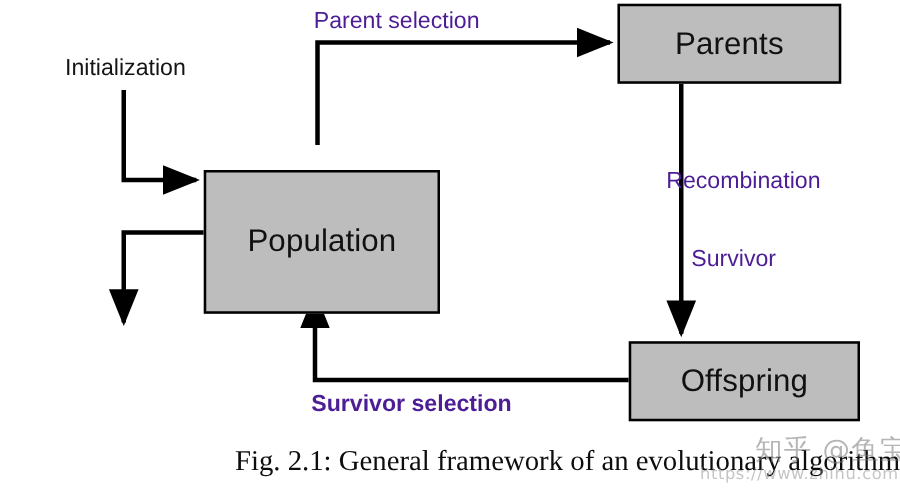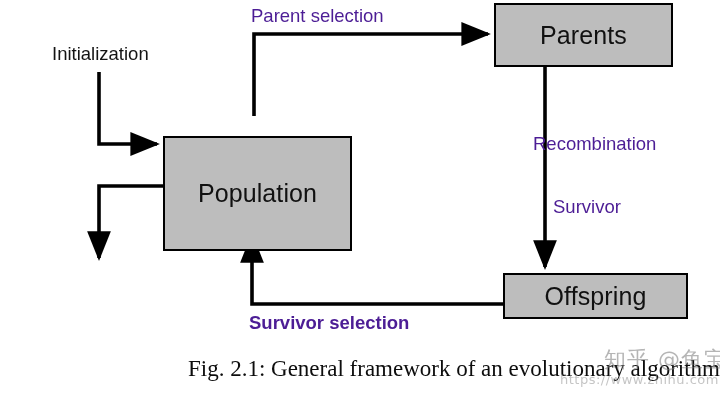--- a/index.html
+++ b/index.html
@@ -113,21 +113,21 @@
   </svg>
 
   <div class="node-box" style="left:163px; top:115px; width:189px; height:115px;margin-top:21px;">
     <span class="node-label">Population</span>
   </div>
 
   <div class="node-box" style="left:494px; top:3px; width:179px; height:64px;">
     <span class="node-label">Parents</span>
   </div>
 
-  <div class="node-box" style="left:503px; top:273px; width:185px; height:46px;">
+  <div class="node-box" style="left:503px; top:273px; width:185px; height:64px;">
     <span class="node-label">Offspring</span>
   </div>
 
   <div class="terminal-label" style="left:52px; top:43px;">Initialization</div>
 
 
   <div class="edge-label" style="left:251px; top:5px;">Parent selection</div>
 
   <div class="edge-label" style="left:533px; top:133px;">Recombination</div>
 

